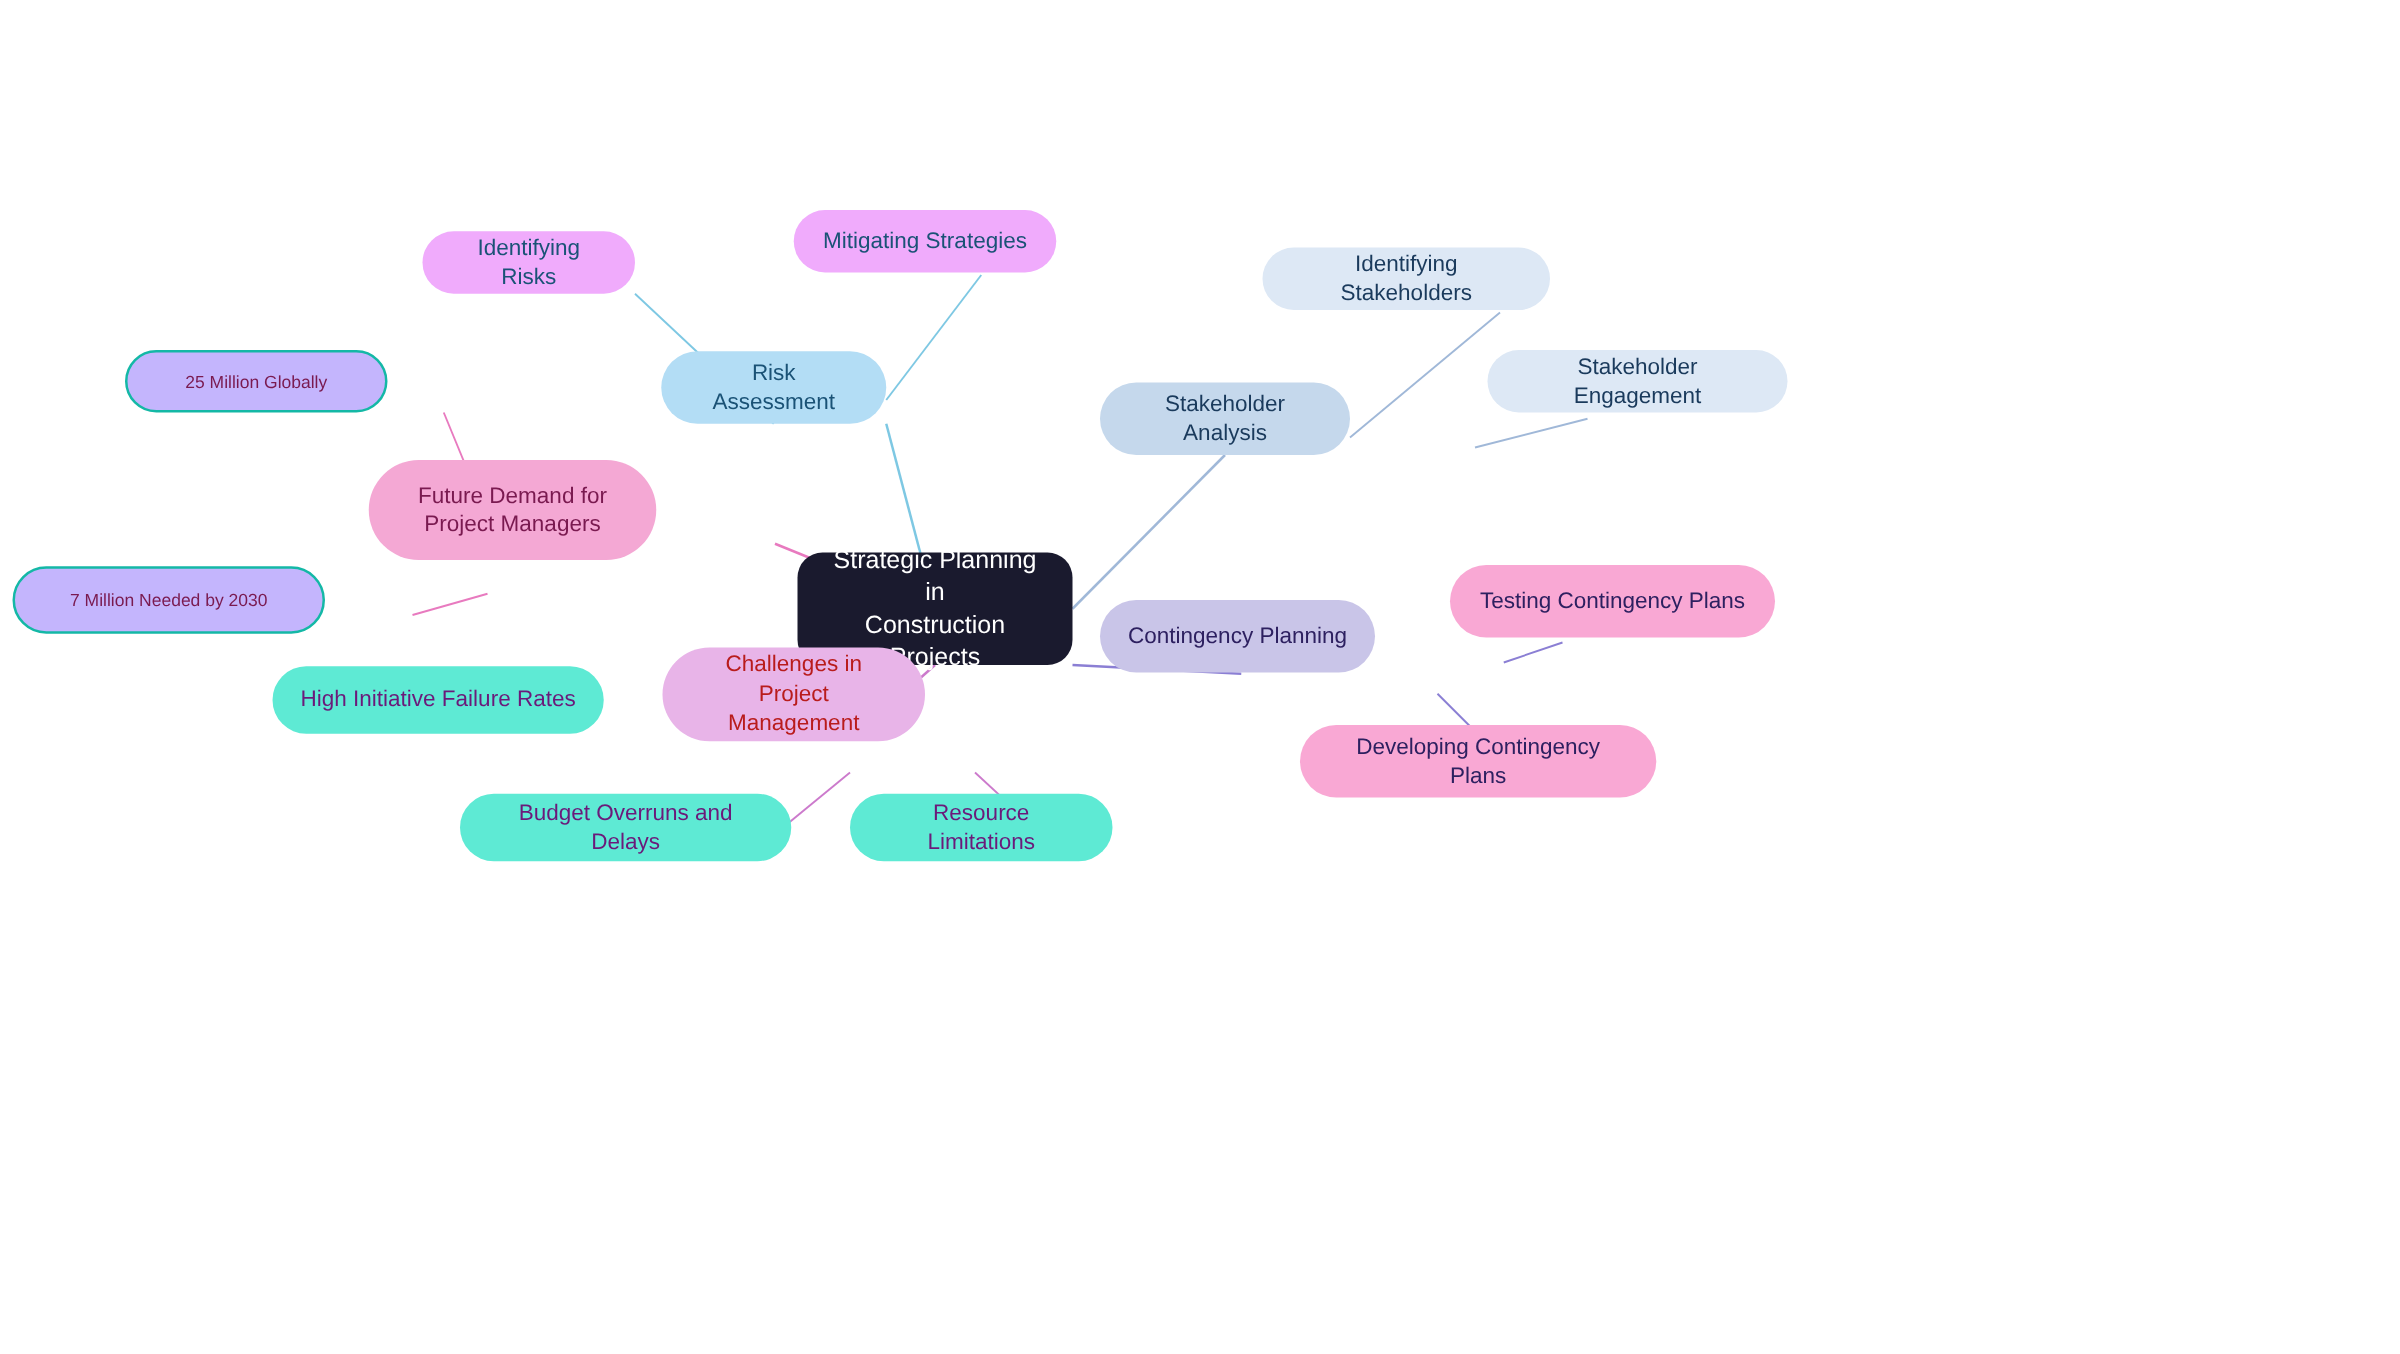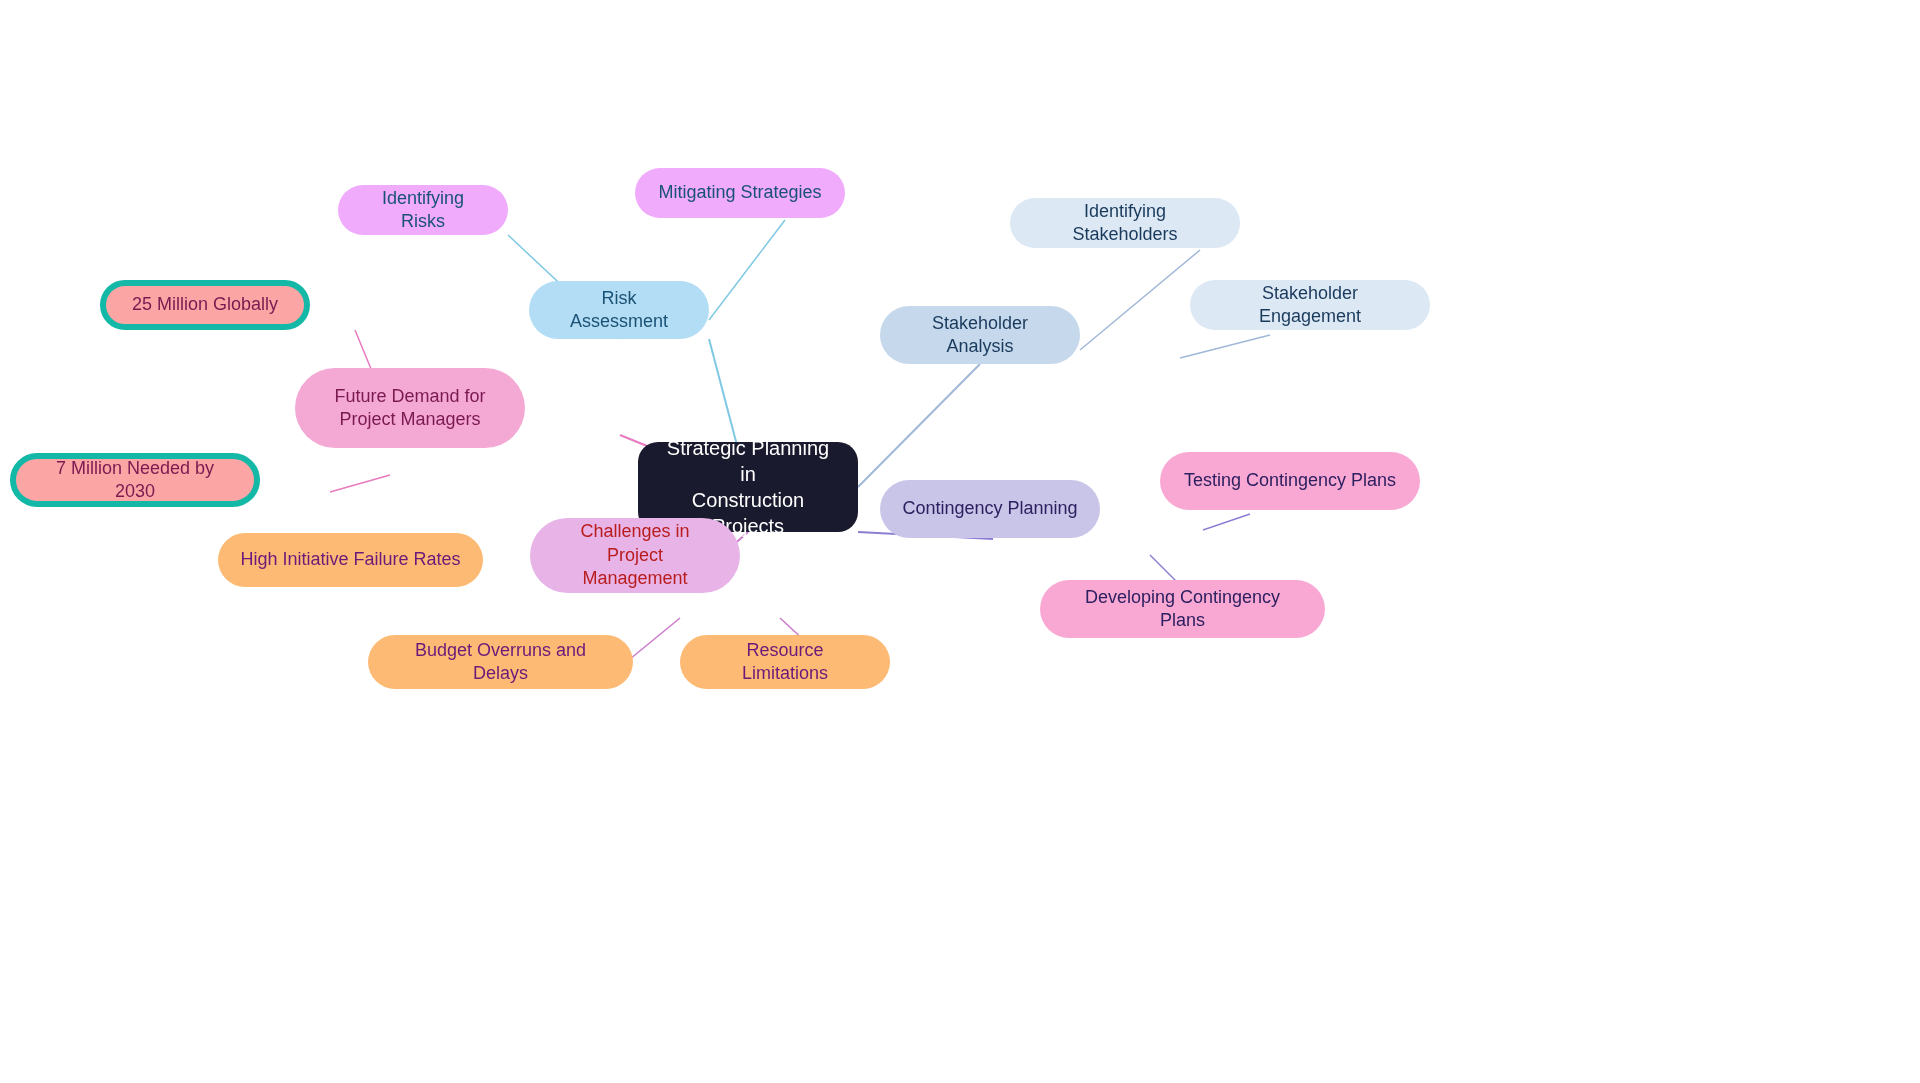--- a/index.html
+++ b/index.html
@@ -59,42 +59,42 @@
       background: #e8b4e8;
       color: #b91c1c;
       font-size: 18px;
     }
     .node-demand {
       background: #f4a8d4;
       color: #7a1a50;
       font-size: 18px;
     }
     .node-pink-light {
-      background: #fca5a5;
+      background: #c4b5fd;
       color: #7a1a50;
-      font-size: 18px;
-      border: 6px solid #14b8a6;
+      font-size: 14px;
+      border: 2px solid #14b8a6;
     }
     .node-blue-light {
       background: #f0abfc;
       color: #1a5276;
       font-size: 18px;
     }
     .node-stakeholder-light {
       background: #dde8f5;
       color: #1a3a5c;
       font-size: 18px;
     }
     .node-contingency-light {
       background: #f9a8d4;
       color: #2d2060;
       font-size: 18px;
     }
     .node-challenges-light {
-      background: #fdba74;
+      background: #5eead4;
       color: #6b1a7a;
       font-size: 18px;
     }
   </style>
 </head>
 <body>
 
 <svg id="connections">
 
   <line x1="748" y1="487" x2="709" y2="339" stroke="#7ec8e3" stroke-width="2"></line>

